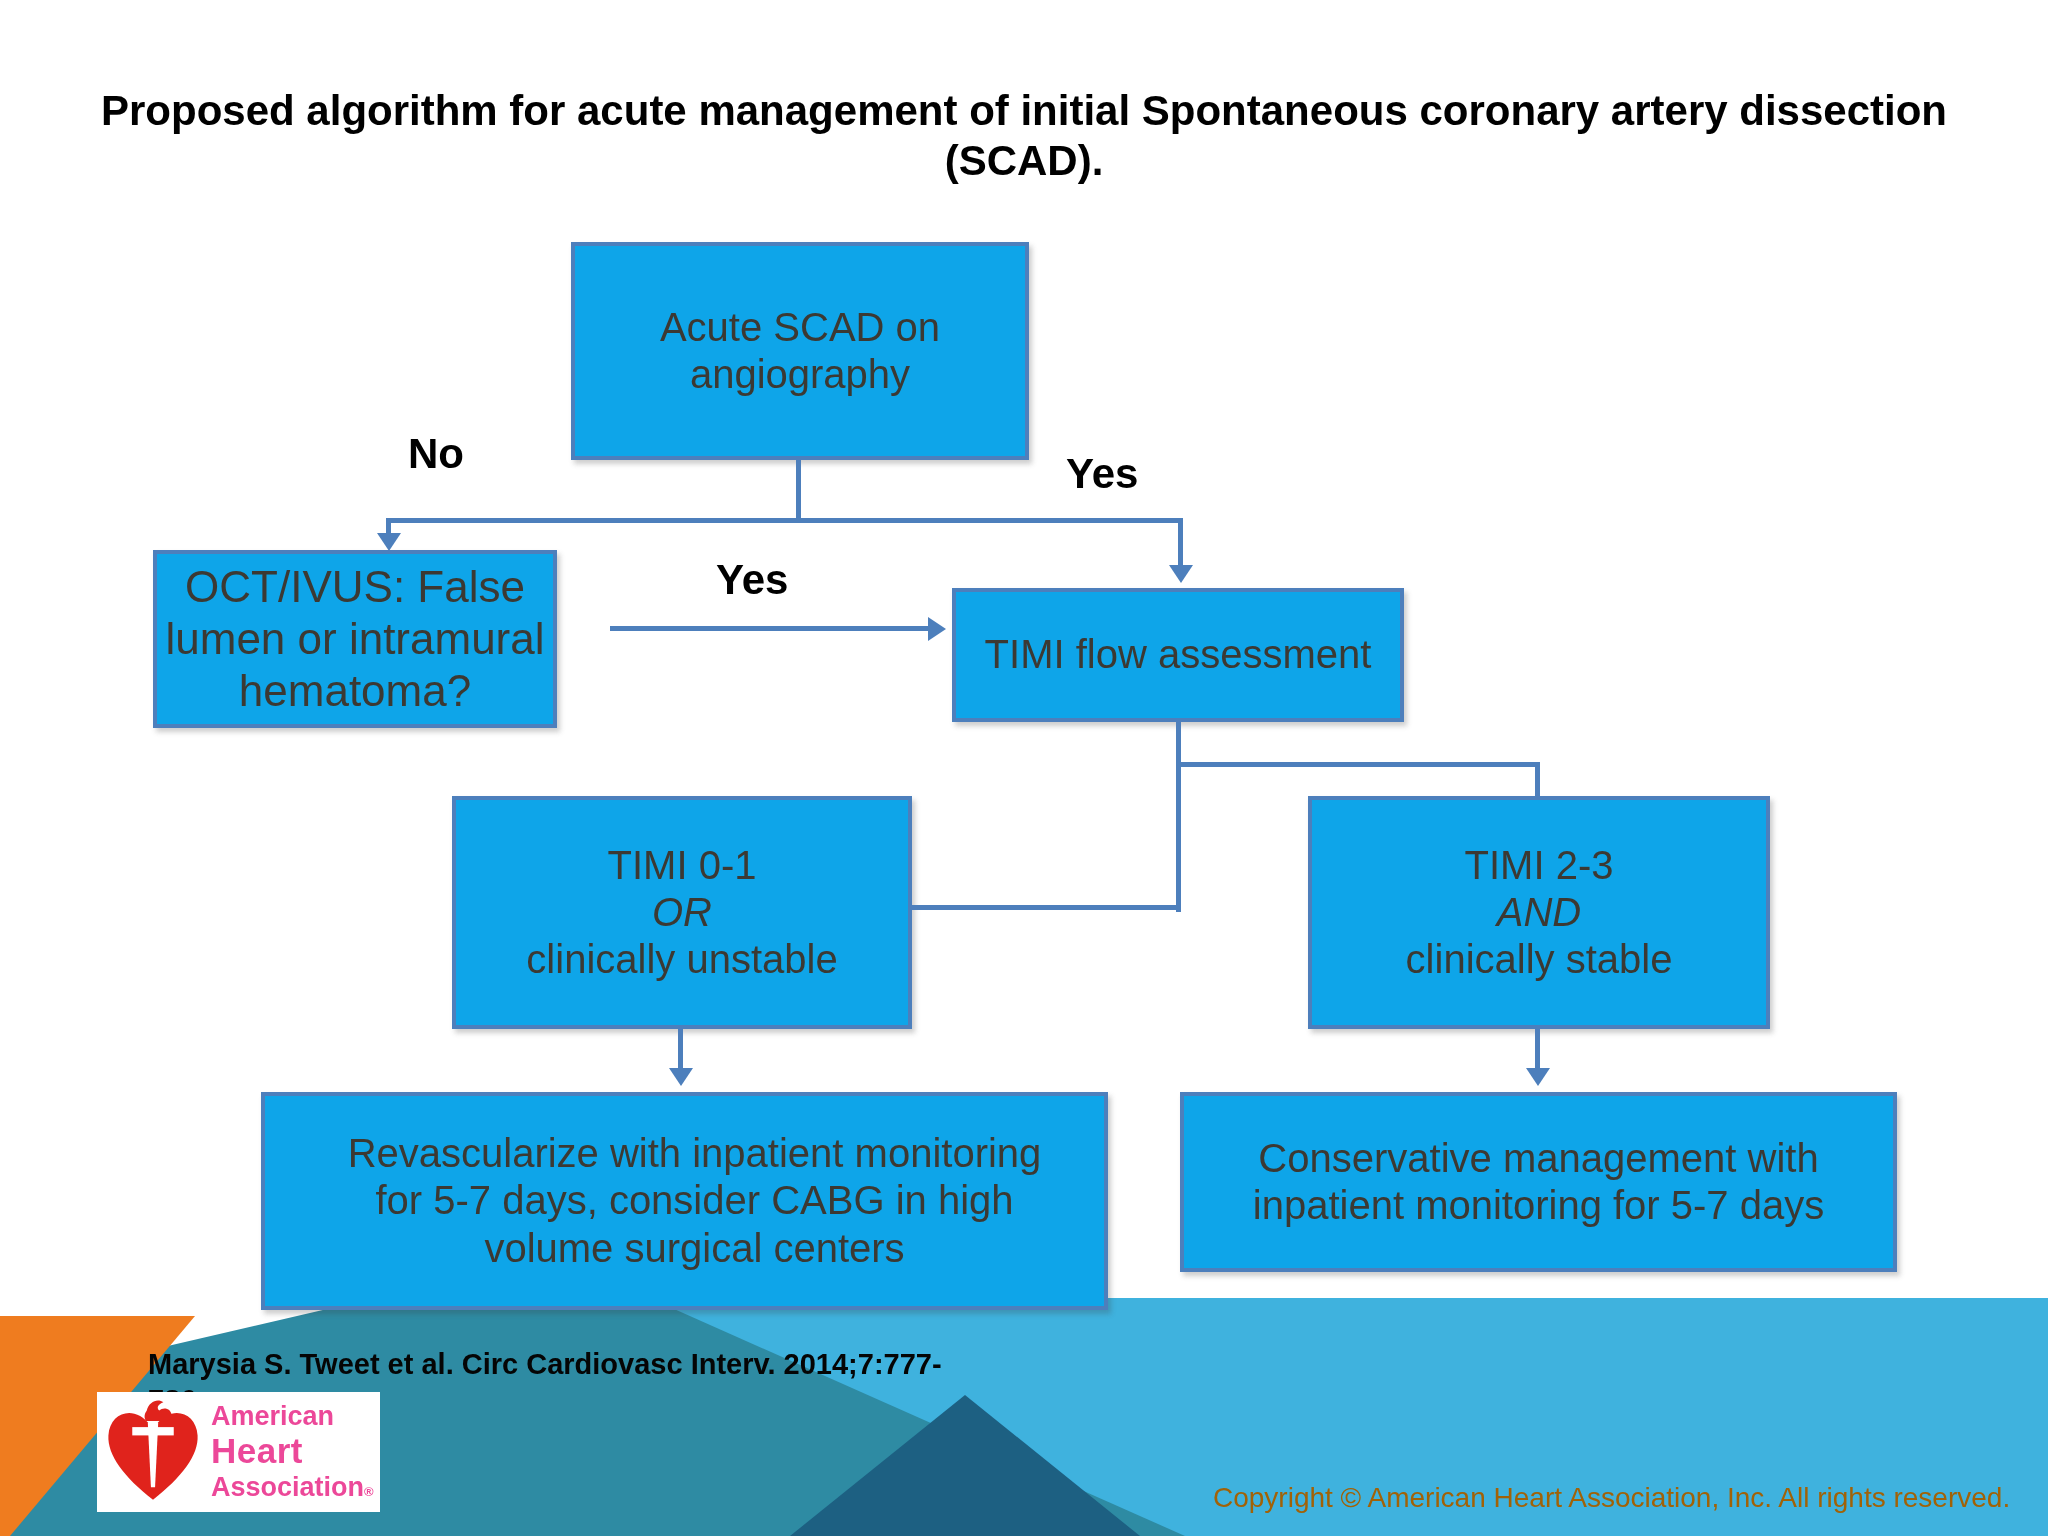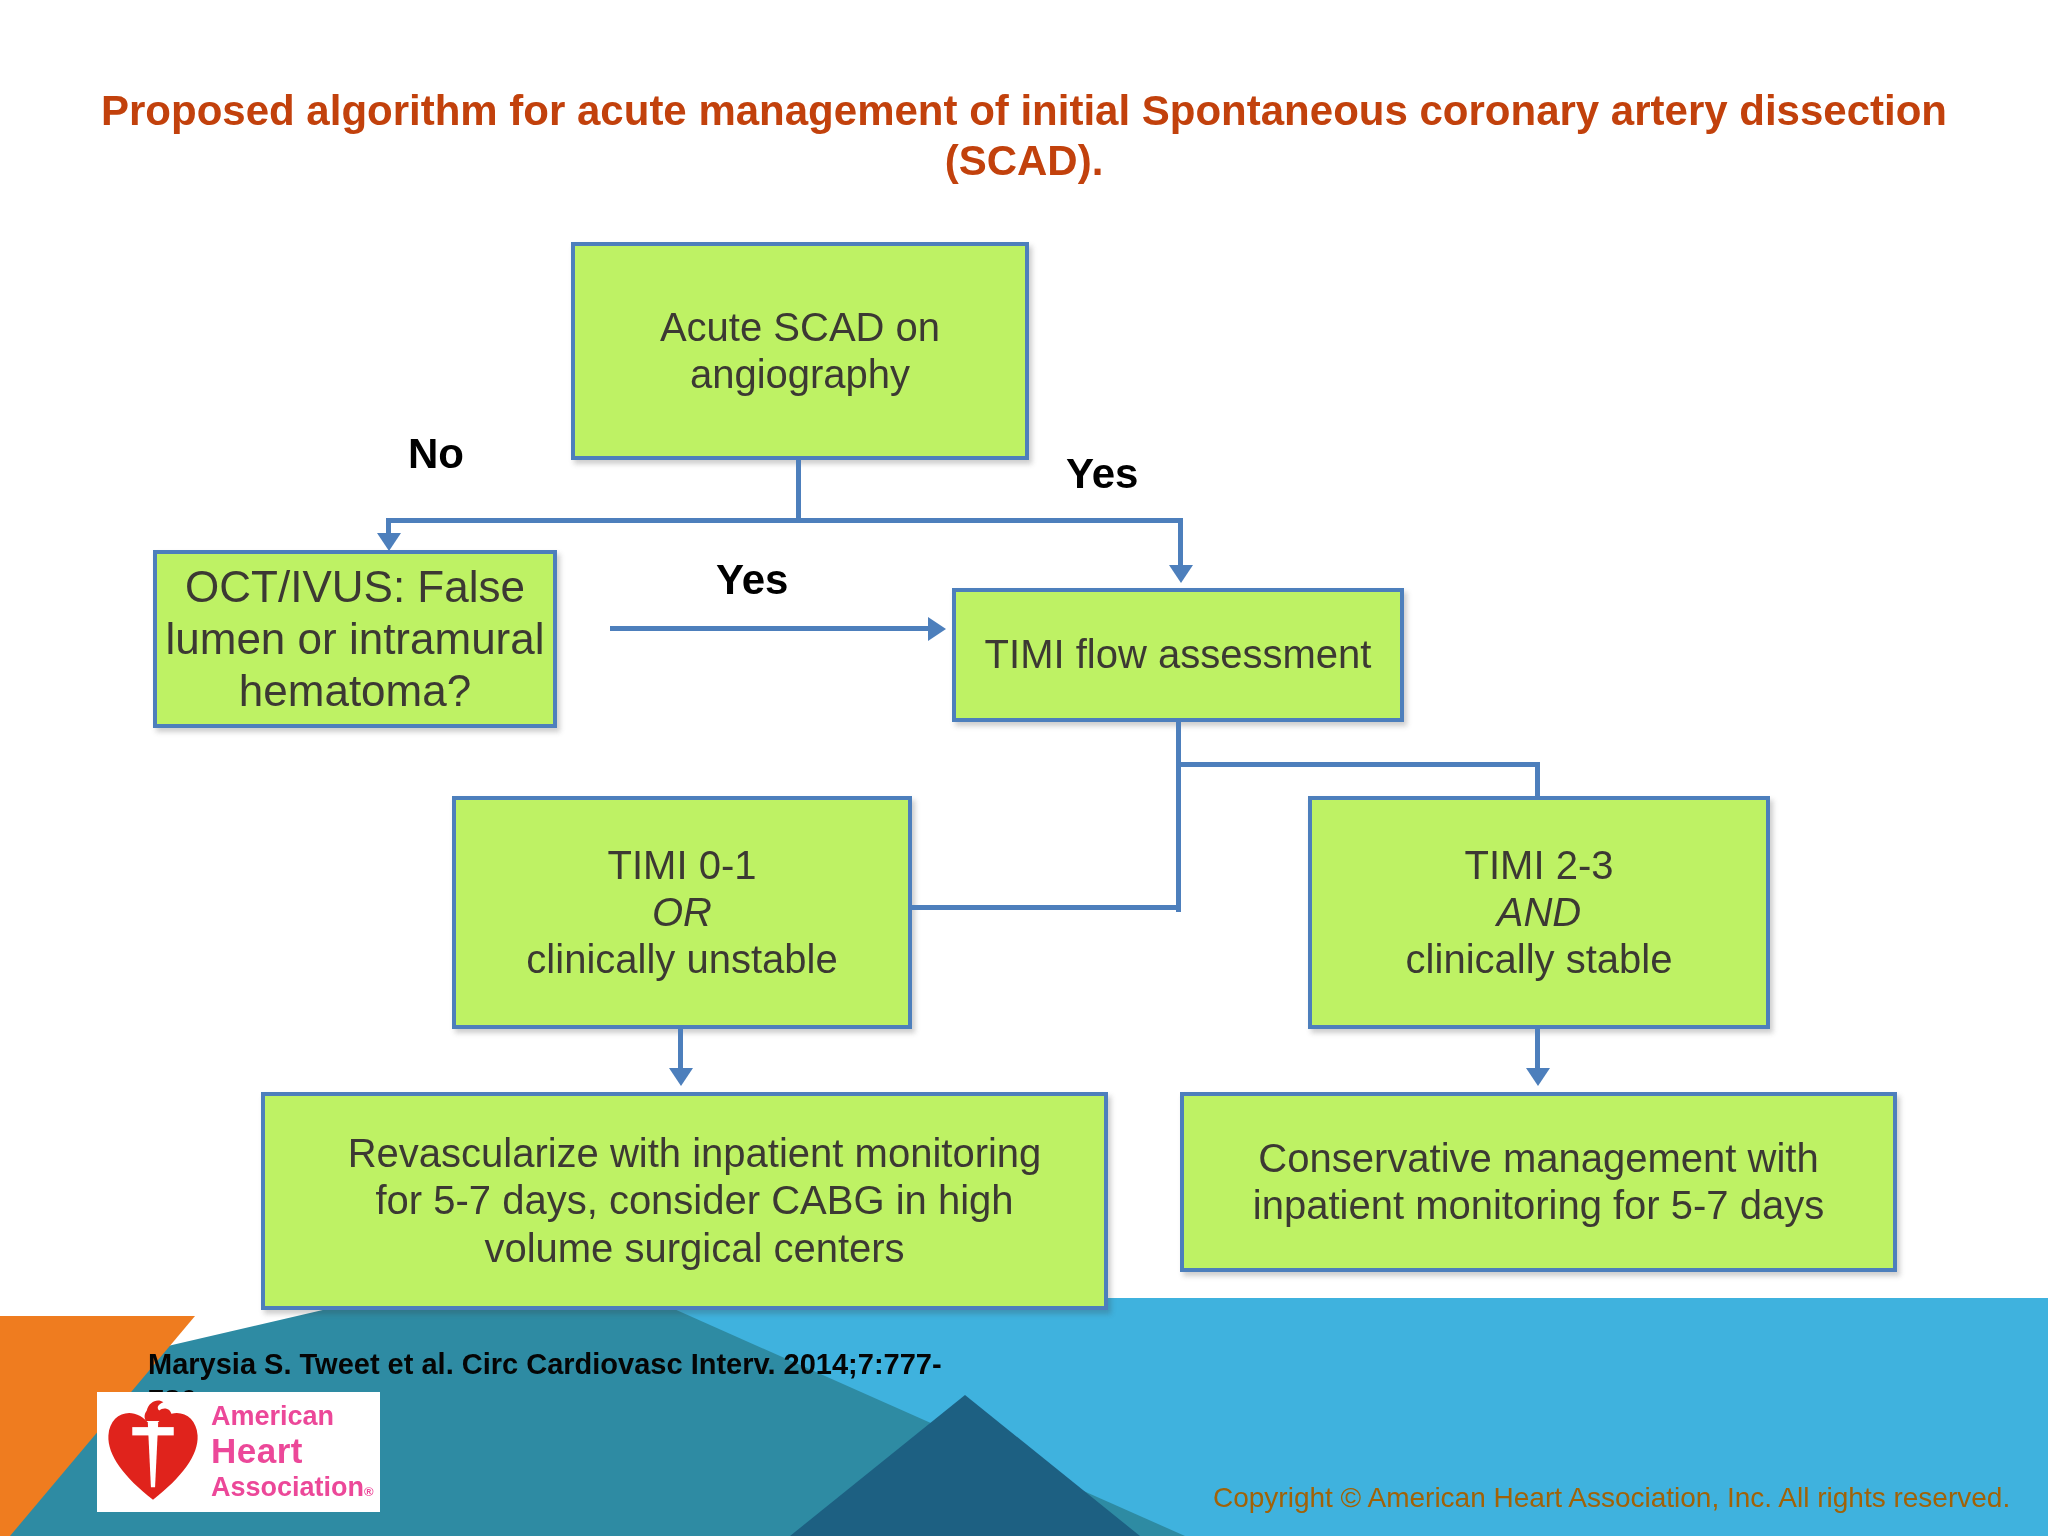--- a/index.html
+++ b/index.html
@@ -5,27 +5,27 @@
   html,body{margin:0;padding:0;background:#777;}
   #slide{
     position:relative;width:2048px;height:1536px;background:#ffffff;overflow:hidden;
     font-family:"Liberation Sans","DejaVu Sans",sans-serif;
   }
   
   #decor{position:absolute;left:0;top:0;width:2048px;height:1536px;z-index:1;}
   
   .title{
     position:absolute;left:74px;top:86px;width:1900px;z-index:3;
-    font-size:42px;font-weight:bold;color:#c2410c;text-align:center;
+    font-size:42px;font-weight:bold;color:#000000;text-align:center;
     line-height:50px;white-space:pre-line;letter-spacing:0px;
   }
   
   .fbox{
     position:absolute;z-index:2;box-sizing:border-box;
-    background:#bef264;border:4px solid #4d7fbc;
+    background:#0ea5e9;border:4px solid #4d7fbc;
     display:flex;flex-direction:column;align-items:center;justify-content:center;
     text-align:center;color:#3c3933;font-size:40px;line-height:1.18;
     white-space:pre-line;box-shadow:3px 4px 5px rgba(60,60,60,0.25);
   }
   .fbox .it{font-style:italic;}
   #box-acute{left:571px;top:242px;width:458px;height:218px;}
   #box-oct{left:153px;top:550px;width:404px;height:178px;font-size:44px;}
   #box-timiflow{left:952px;top:588px;width:452px;height:134px;}
   #box-timi01{left:452px;top:796px;width:460px;height:233px;}
   #box-timi23{left:1308px;top:796px;width:462px;height:233px;}

